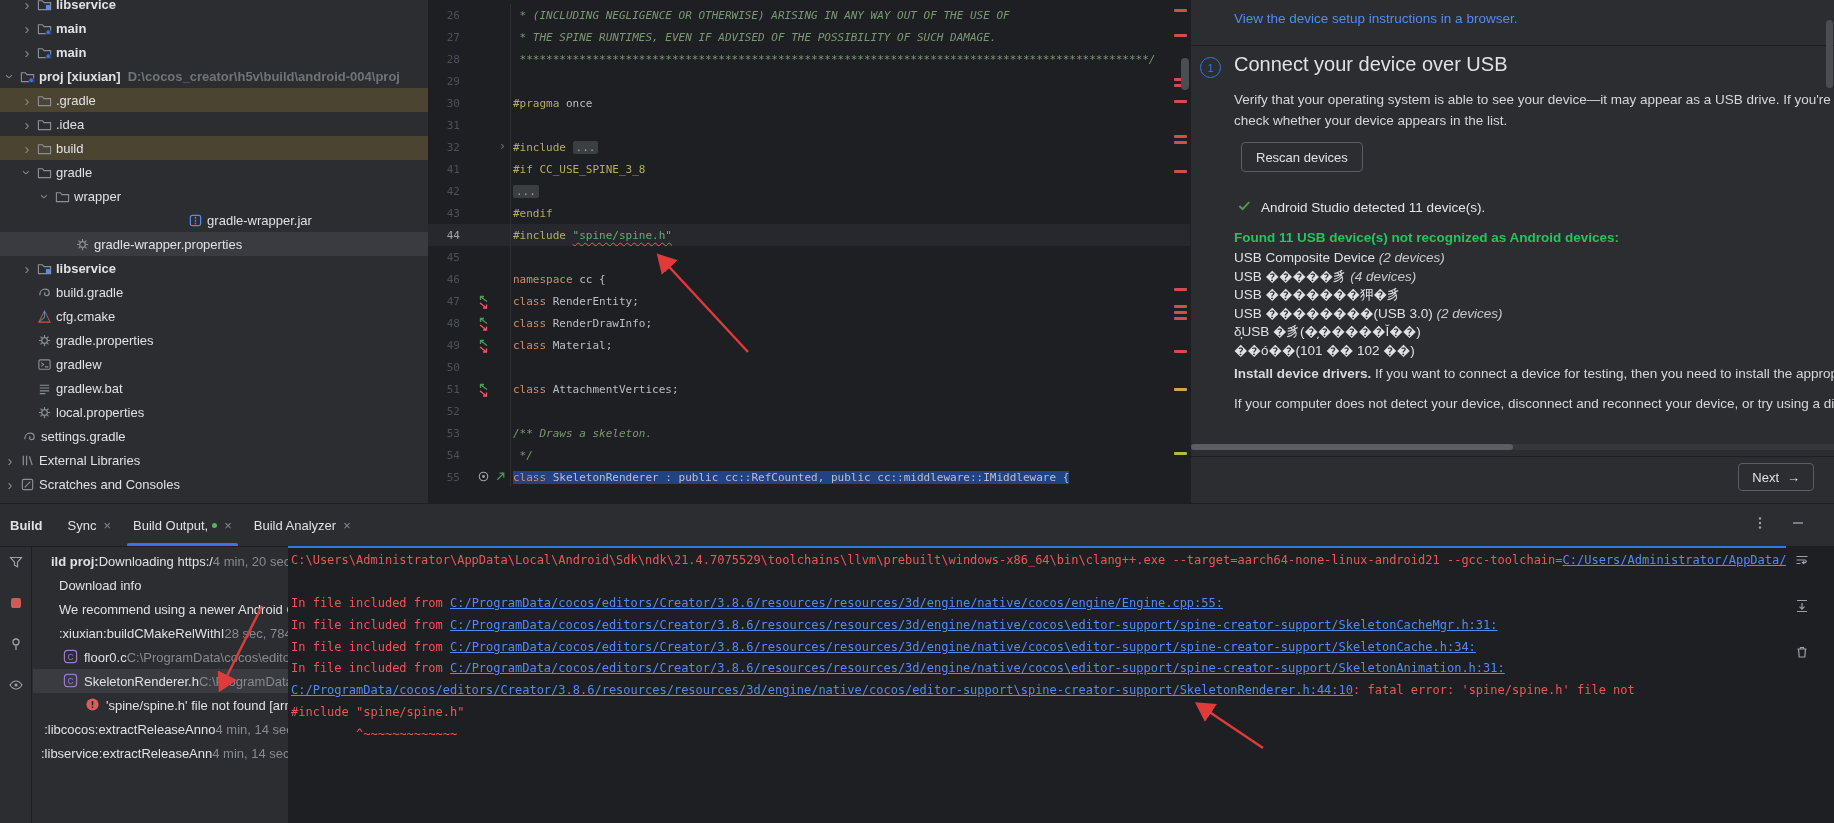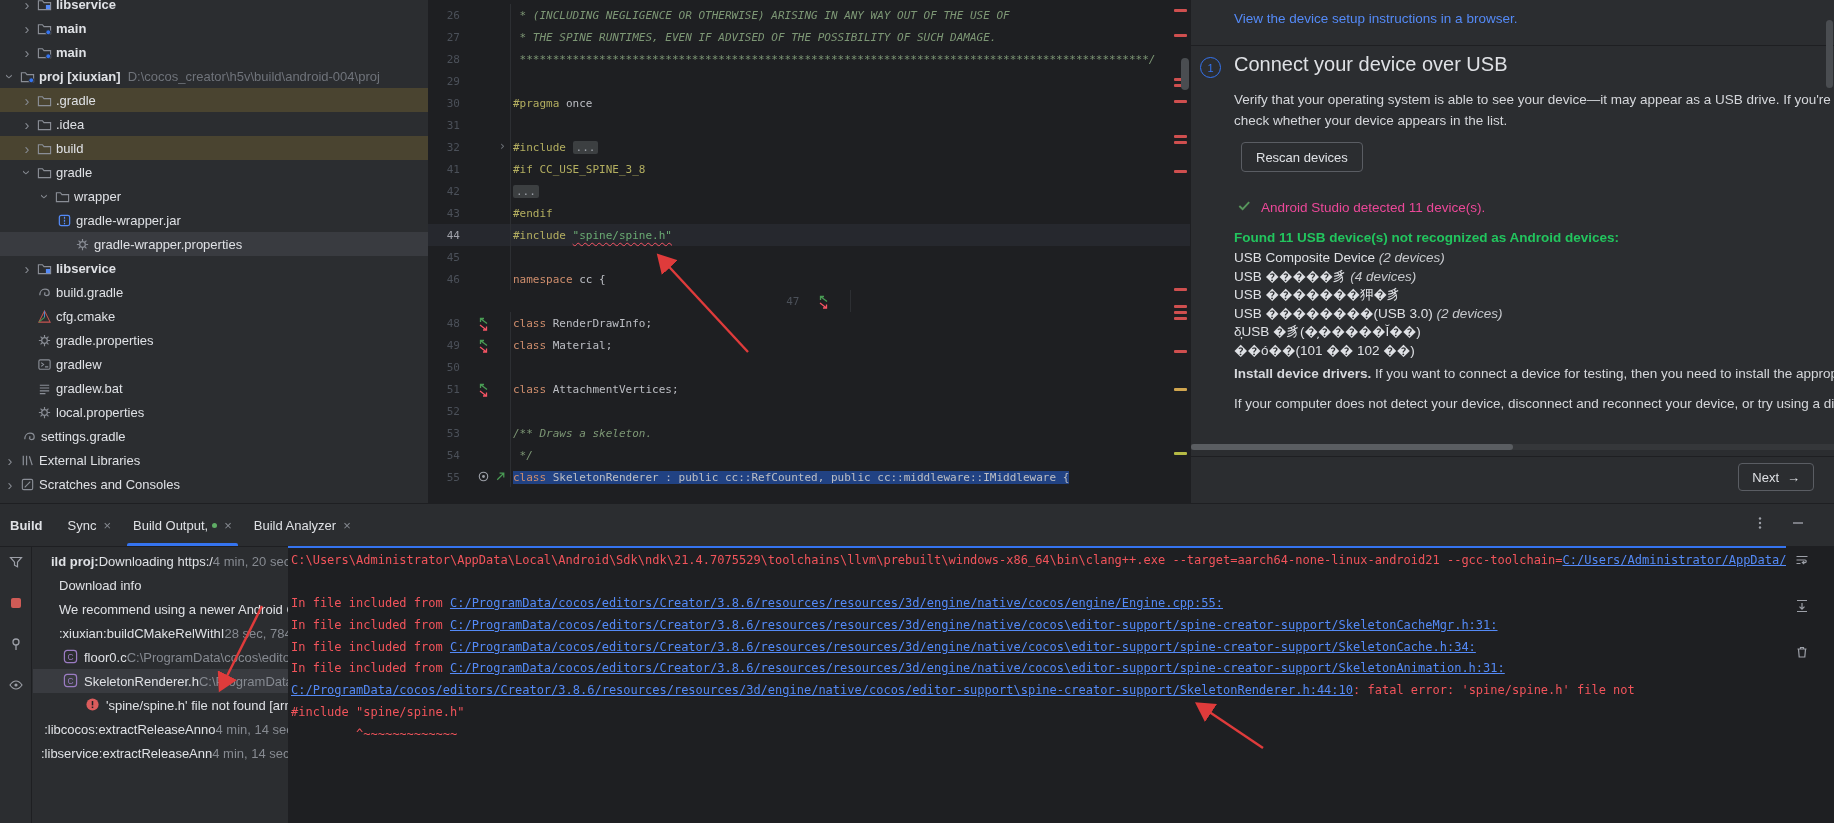--- a/index.html
+++ b/index.html
@@ -11,26 +11,26 @@
   #tree{margin-top:-8px;}
   .trow{height:24px;display:flex;align-items:center;font-size:13px;white-space:nowrap;overflow:hidden;}
   .trow.brown{background:#4a4430;}
   .trow.selected{background:#393b40;}
   .chev{width:16px;flex:none;color:#868a91;font-size:15px;text-align:center;line-height:1;}
   .chev.open{transform:rotate(90deg);}
   .chev.hid{visibility:hidden;}
   .ticon{width:18px;height:16px;flex:none;display:flex;align-items:center;justify-content:center;}
   .tlabel{margin-left:3px;}
   .bold{font-weight:bold;}
-  .tpath{color:#6f737a;margin-left:7px;}
+  .tpath{color:#6f737a;margin-left:7px;font-weight:bold;}
   
   #editor{position:absolute;left:428px;top:0;width:762px;height:503px;background:#1e1f22;overflow:hidden;}
   #ed-lines{position:absolute;left:0;top:4px;width:100%;height:483px;overflow:hidden;}
   .eline{height:22px;display:flex;align-items:center;font-family:"DejaVu Sans Mono",monospace;
-    font-size:11px;white-space:pre;justify-content:center;}
+    font-size:11px;white-space:pre;}
   .eline.cur{background:#26282e;}
   .lno{width:32px;text-align:right;color:#4b5059;flex:none;font-size:11px;}
   .eline.cur .lno{color:#a1a3ab;}
   .gut{width:50px;flex:none;position:relative;height:100%;border-right:1px solid #2d2f33;}
   .ecode{flex:1;padding-left:2px;}
   .tk-cmt{color:#7d9775;font-style:italic;}
   .tk-dir{color:#b3ae60;}
   .tk-kw{color:#cf8e6d;}
   .tk-pln{color:#bcbec4;}
   .tk-str-err{color:#6aab73;text-decoration:underline wavy #f75464 1px;text-underline-offset:3px;}
@@ -46,21 +46,21 @@
     border-left:1px solid #1e1f22;font-size:13.5px;overflow:hidden;}
   #assistant .abs{position:absolute;}
   #as-link{left:43px;top:11px;color:#548af7;cursor:pointer;white-space:nowrap;}
   #as-sep1{left:0;top:45px;width:100%;height:1px;background:#1e1f22;}
   #as-step{left:9px;top:57px;width:19px;height:19px;border:1.5px solid #3574f0;border-radius:50%;
     color:#3574f0;font-size:11px;display:flex;align-items:center;justify-content:center;}
   #as-title{left:43px;top:53px;font-size:20px;color:#dfe1e5;white-space:nowrap;}
   .as-body{left:43px;width:601px;white-space:nowrap;overflow:hidden;color:#d5d7db;line-height:21px;}
   #as-rescan{left:50px;top:142px;height:30px;display:inline-flex;align-items:center;padding:0 14px;
     border:1px solid #5a5d63;border-radius:4px;background:transparent;color:#dfe1e5;font-size:13px;cursor:pointer;}
-  #as-detected{left:46px;top:198px;display:flex;align-items:center;gap:9px;color:#ec4899;}
+  #as-detected{left:46px;top:198px;display:flex;align-items:center;gap:9px;color:#e5e5e5;}
   #as-found{left:43px;top:230px;font-weight:bold;color:#22c55e;white-space:nowrap;}
   #as-devices{left:43px;top:249px;}
   .dev{line-height:18.6px;white-space:nowrap;color:#dfe1e5;}
   .dev .it{font-style:italic;color:#c6c8cc;}
   #as-install{top:363px;}
   #as-reconnect{top:393px;}
   #as-hscroll{left:0;top:444px;width:100%;height:6px;background:#35373a;}
   #as-hthumb{position:absolute;left:0;top:0;width:322px;height:6px;background:#5a5d61;border-radius:3px;}
   #as-sep2{left:0;top:456px;width:100%;height:1px;background:#1e1f22;}
   #as-next{right:21px;top:463px;height:28px;display:inline-flex;align-items:center;gap:8px;padding:0 13px;
@@ -180,21 +180,21 @@
         </div>
         <div class="trow" style="padding-left: 37px;">
           <span class="chev open">›</span>
           <span class="ticon">
             <svg width="15" height="15" viewBox="0 0 16 16">
               <path d="M1.5 4h4.3l1.6 2h7.1v7.5h-13z" fill="none" stroke="#8a8e96" stroke-width="1.2"></path>
             </svg>
           </span>
           <span class="tlabel">wrapper</span>
         </div>
-        <div class="trow" style="padding-left: 39px;">
+        <div class="trow" style="padding-left: 54px; justify-content: center;">
           <span class="chev  hid">›</span>
           <span class="ticon">
             <svg width="15" height="15" viewBox="0 0 16 16">
               <rect x="2.5" y="2.5" width="11" height="11" rx="2" fill="none" stroke="#548af7" stroke-width="1.3"></rect>
               <path d="M8 4v2m0 1.2v2m0 1.2v1.6" stroke="#548af7" stroke-width="1.3"></path>
             </svg>
           </span>
           <span class="tlabel">gradle-wrapper.jar</span>
         </div>
         <div class="trow selected" style="padding-left: 57px;">
@@ -320,21 +320,21 @@
         <div class="eline"><span class="lno">32</span><span class="gut"><span class="fold-chev">›</span></span><span class="ecode"><span class="tk-dir">#include</span><span class="tk-pln"> </span><span class="tk-fold">...</span></span></div>
         <div class="eline"><span class="lno">41</span><span class="gut"></span><span class="ecode"><span class="tk-dir">#if CC_USE_SPINE_3_8</span></span></div>
         <div class="eline"><span class="lno">42</span><span class="gut"></span><span class="ecode"><span class="tk-fold">...</span></span></div>
         <div class="eline"><span class="lno">43</span><span class="gut"></span><span class="ecode"><span class="tk-dir">#endif</span></span></div>
         <div class="eline cur"><span class="lno">44</span><span class="gut"></span><span class="ecode"><span class="tk-dir">#include</span><span class="tk-pln"> </span><span class="tk-str-err">"spine/spine.h"</span></span></div>
         <div class="eline"><span class="lno">45</span><span class="gut"></span><span class="ecode"></span></div>
         <div class="eline"><span class="lno">46</span><span class="gut"></span><span class="ecode"><span class="tk-kw">namespace</span><span class="tk-pln"> cc {</span></span></div>
         <div class="eline"><span class="lno">47</span><span class="gut"><span class="gut-svg" style="left:14px"><svg width="20" height="18" viewBox="0 0 20 18">
                 <path d="M13 8.5L6.5 3.5M6.5 7V3.5H10" fill="none" stroke="#499c54" stroke-width="1.3"></path>
                 <path d="M6 10l6.5 5M12.5 11.5V15H9" fill="none" stroke="#f75464" stroke-width="1.3"></path>
-              </svg></span></span></div>
+              </svg></span></span><span class="ecode"><span class="tk-kw">class</span><span class="tk-pln"> RenderEntity;</span></span></div>
         <div class="eline"><span class="lno">48</span><span class="gut"><span class="gut-svg" style="left:14px"><svg width="20" height="18" viewBox="0 0 20 18">
                 <path d="M13 8.5L6.5 3.5M6.5 7V3.5H10" fill="none" stroke="#499c54" stroke-width="1.3"></path>
                 <path d="M6 10l6.5 5M12.5 11.5V15H9" fill="none" stroke="#f75464" stroke-width="1.3"></path>
               </svg></span></span><span class="ecode"><span class="tk-kw">class</span><span class="tk-pln"> RenderDrawInfo;</span></span></div>
         <div class="eline"><span class="lno">49</span><span class="gut"><span class="gut-svg" style="left:14px"><svg width="20" height="18" viewBox="0 0 20 18">
                 <path d="M13 8.5L6.5 3.5M6.5 7V3.5H10" fill="none" stroke="#499c54" stroke-width="1.3"></path>
                 <path d="M6 10l6.5 5M12.5 11.5V15H9" fill="none" stroke="#f75464" stroke-width="1.3"></path>
               </svg></span></span><span class="ecode"><span class="tk-kw">class</span><span class="tk-pln"> Material;</span></span></div>
         <div class="eline"><span class="lno">50</span><span class="gut"></span><span class="ecode"></span></div>
         <div class="eline"><span class="lno">51</span><span class="gut"><span class="gut-svg" style="left:14px"><svg width="20" height="18" viewBox="0 0 20 18">

